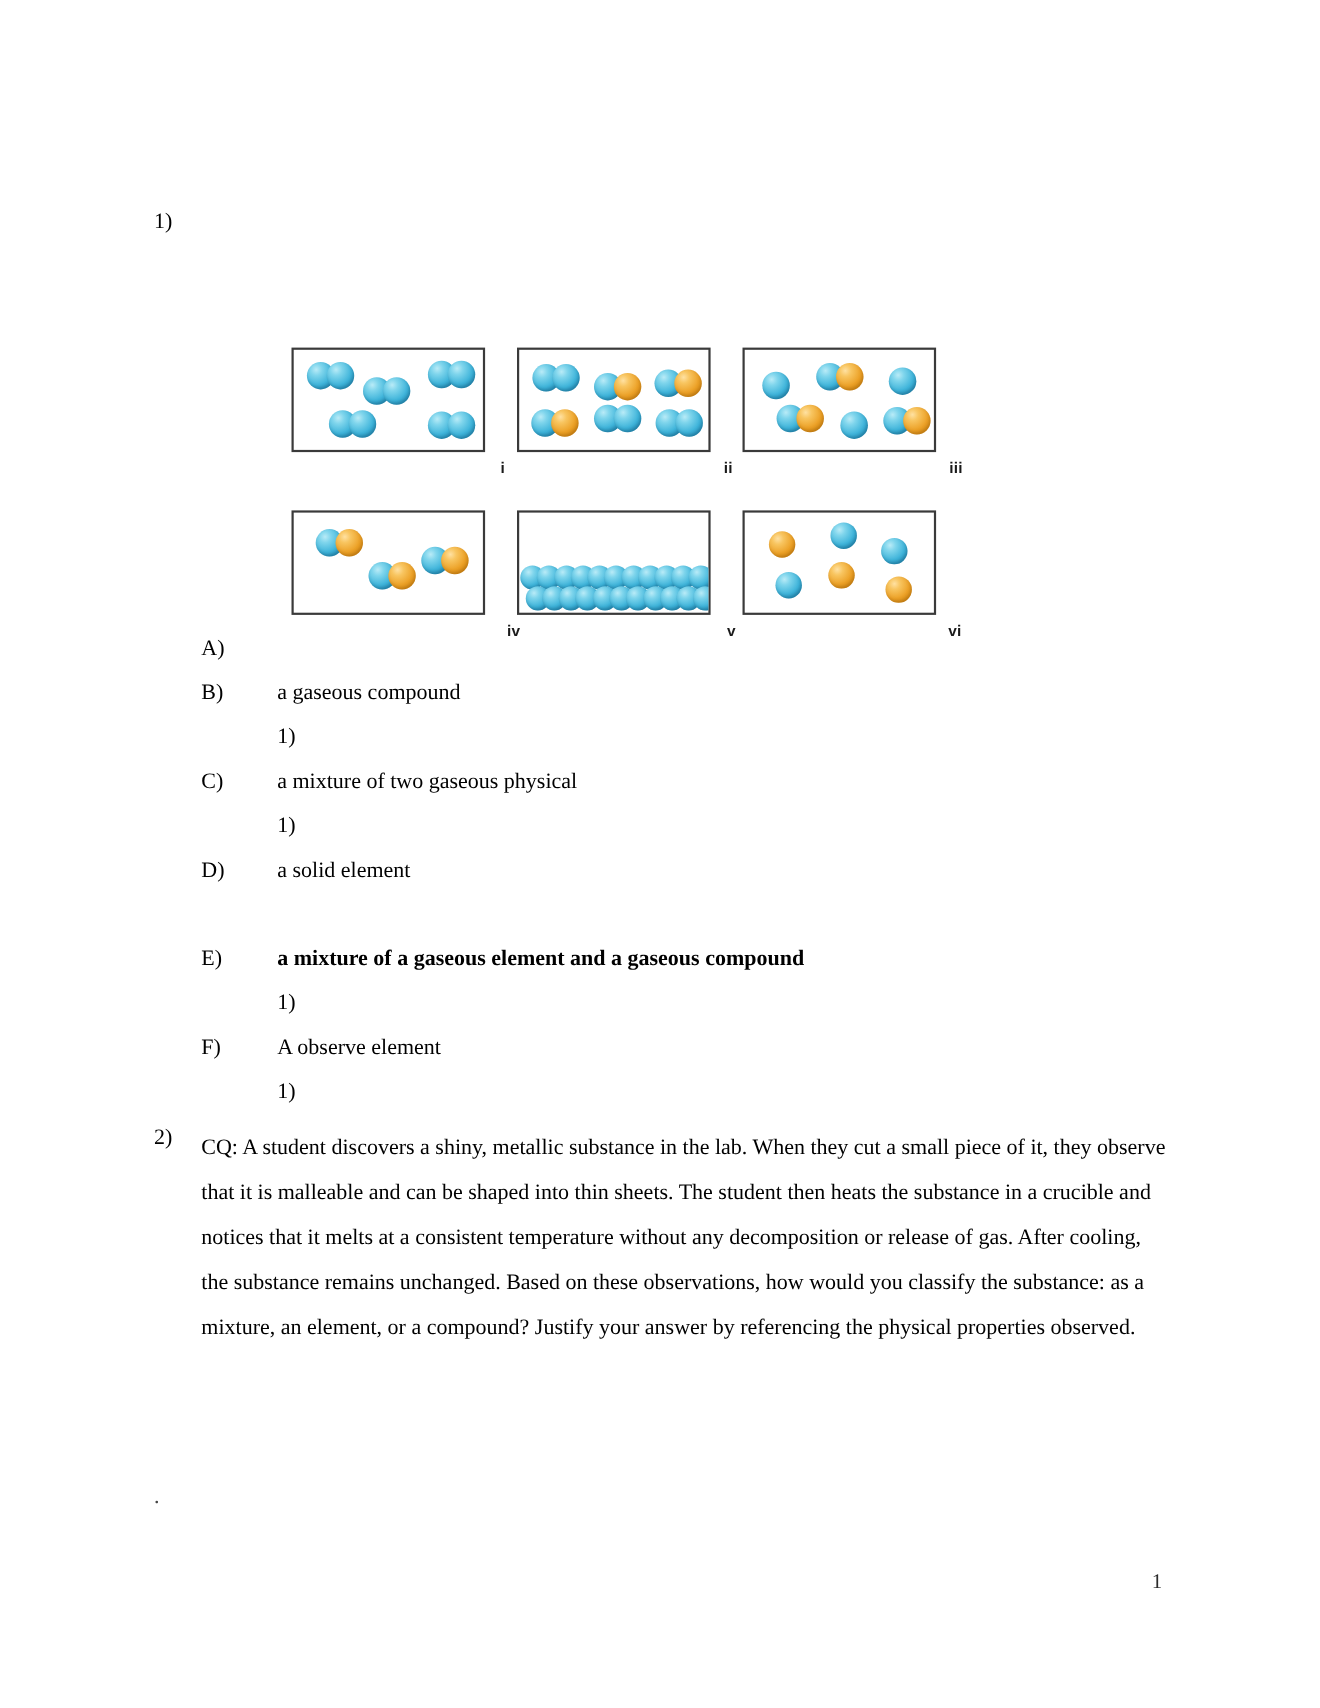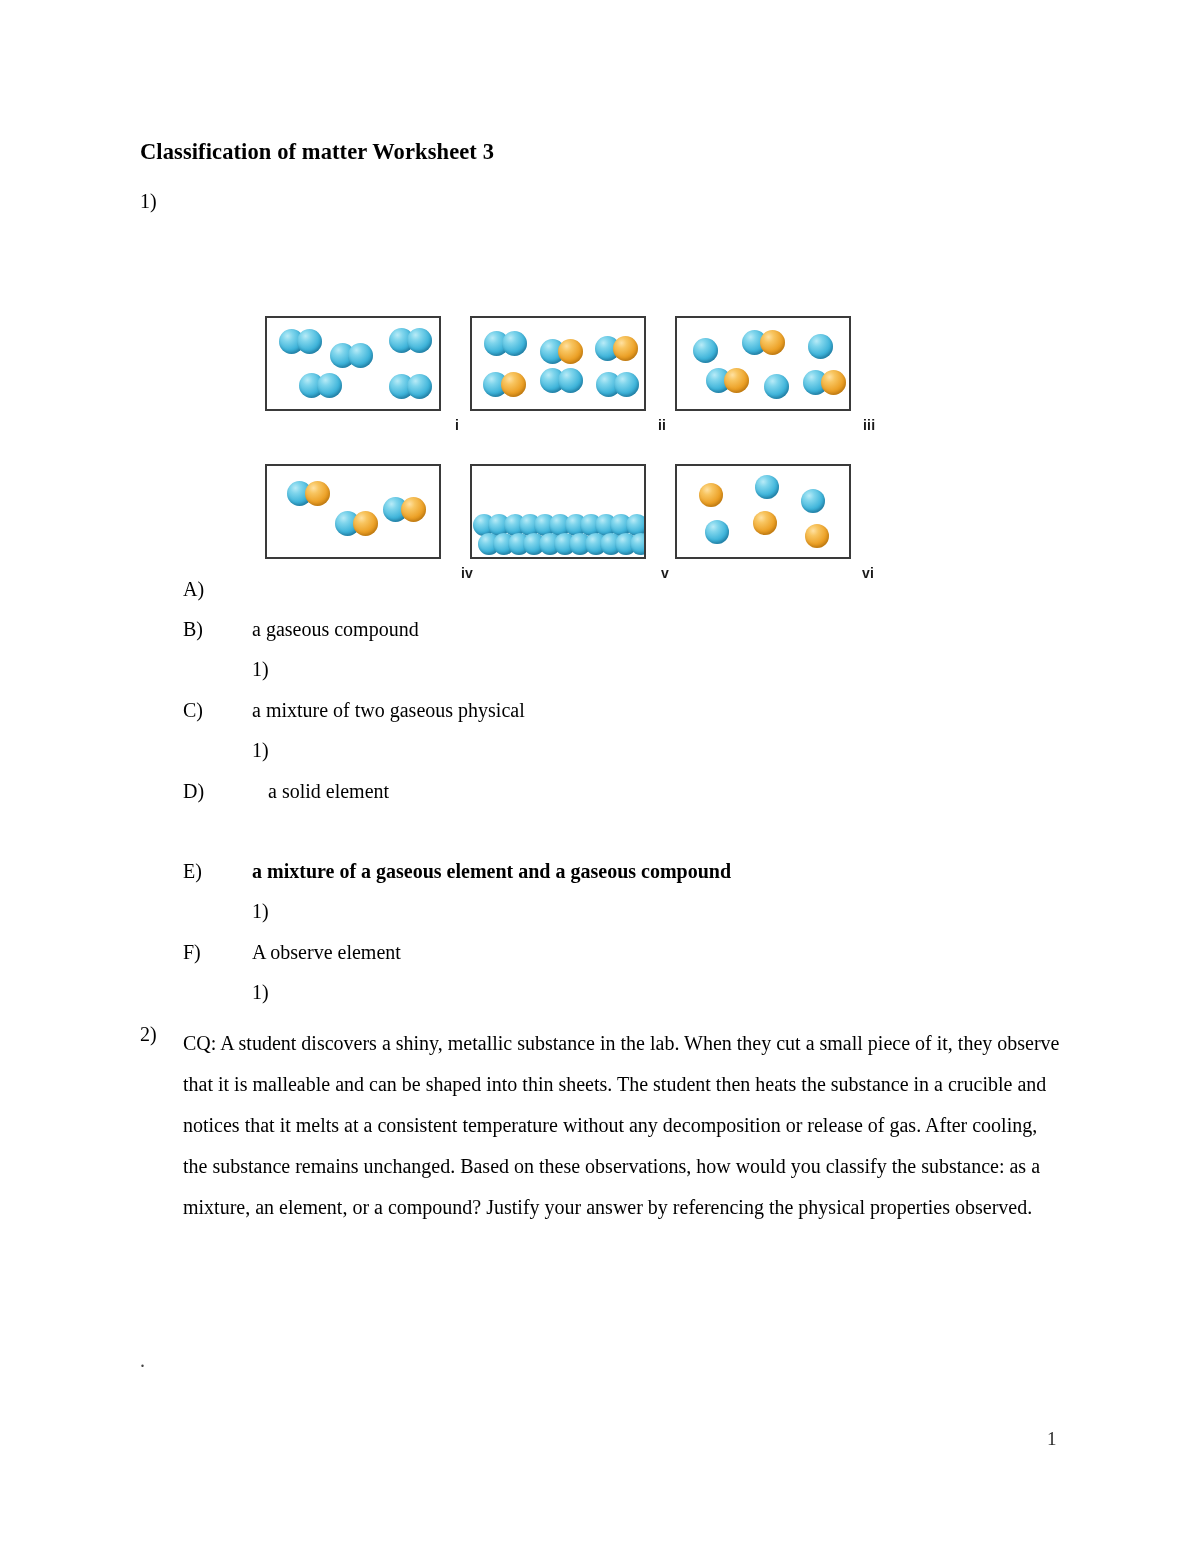--- a/index.html
+++ b/index.html
@@ -143,21 +143,20 @@
     top: 1428px;
     font-size: 19px;
     color: #2b2b2b;
   }
 </style>
 </head>
 <body>
 
 <div class="page">
 
-  <div class="doc-title">Classification of matter Worksheet 3</div>
 
   <div class="q1-number">1)</div>
 
   <div class="figure">
 
     <div class="fig-row row1">
       <div class="panel p1" id="panel-0">
           <div class="atom blue" style="width: 25px; height: 25px; left: 12px; top: 11px;"></div>
           <div class="atom blue" style="width: 25px; height: 25px; left: 30px; top: 11px;"></div>
           <div class="atom blue" style="width: 25px; height: 25px; left: 63px; top: 25px;"></div>
@@ -255,21 +254,21 @@
 
   <div class="ans ans-letter" style="top:618px;">B)</div>
   <div class="ans ans-text" style="top:618px;">a gaseous compound</div>
   <div class="ans ans-sub" style="top:658px;">1)</div>
 
   <div class="ans ans-letter" style="top:699px;">C)</div>
   <div class="ans ans-text" style="top:699px;">a mixture of two gaseous physical</div>
   <div class="ans ans-sub" style="top:739px;">1)</div>
 
   <div class="ans ans-letter" style="top:780px;">D)</div>
-  <div class="ans ans-text" style="top:780px;margin-left:16px;">a solid element</div>
+  <div class="ans ans-text" style="top:780px;">a solid element</div>
 
   <div class="ans ans-letter" style="top:860px;">E)</div>
   <div class="ans ans-text" style="top:860px;font-weight:bold;">a mixture of a gaseous element and a gaseous compound</div>
   <div class="ans ans-sub" style="top:900px;">1)</div>
 
   <div class="ans ans-letter" style="top:941px;">F)</div>
   <div class="ans ans-text" style="top:941px;">A observe element</div>
   <div class="ans ans-sub" style="top:981px;">1)</div>
 
   <div class="q2-number">2)</div>

